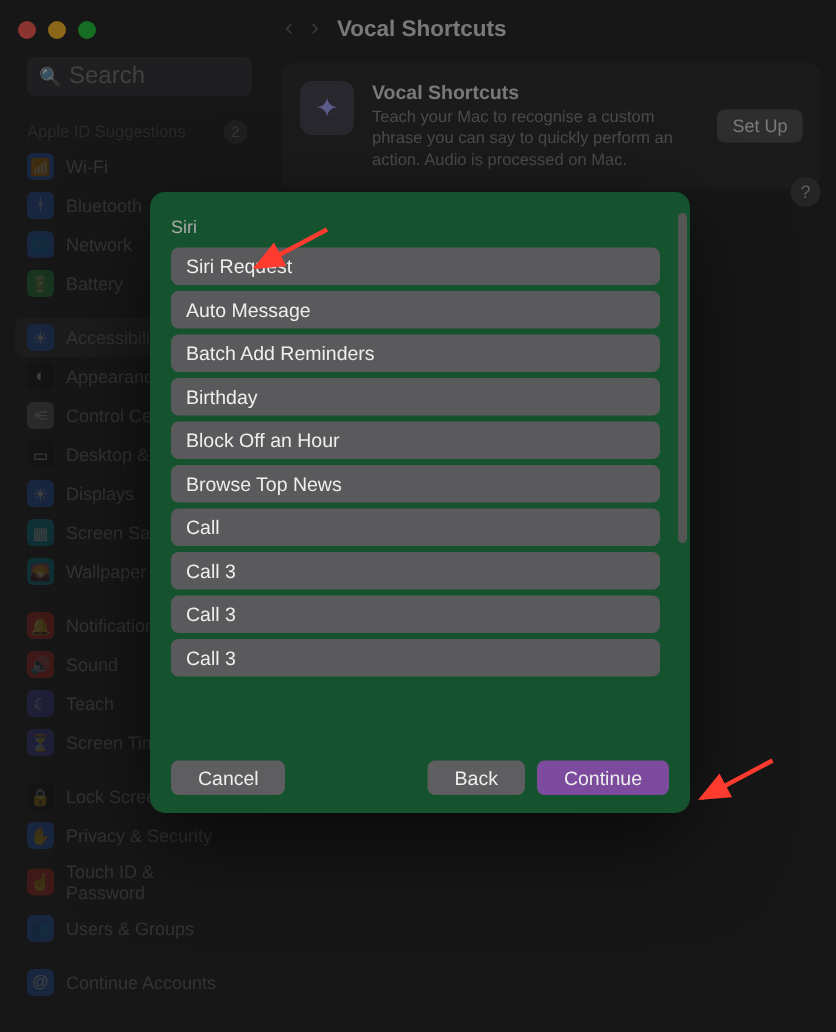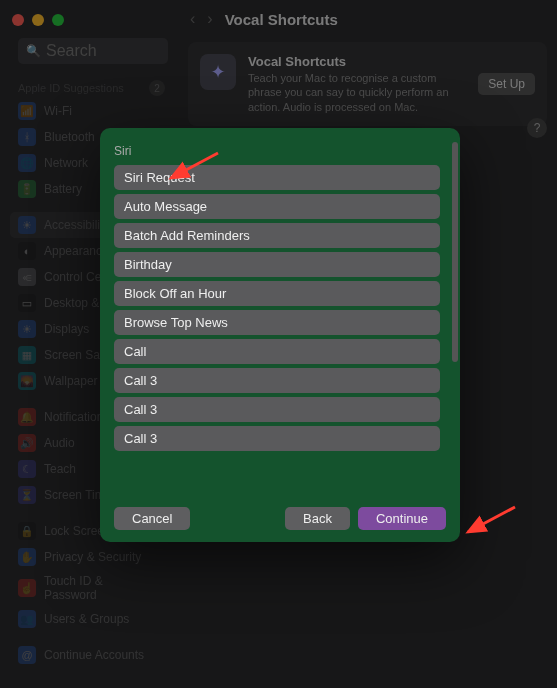--- a/index.html
+++ b/index.html
@@ -117,21 +117,21 @@
         <div class="sb-icon" style="background: rgb(6, 176, 199);">🌄</div>
         <span>Wallpaper</span>
       </div>
       <div style="height: 10px;"></div>
       <div class="sidebar-item">
         <div class="sb-icon" style="background: rgb(255, 59, 48);">🔔</div>
         <span>Notifications</span>
       </div>
       <div class="sidebar-item">
         <div class="sb-icon" style="background: rgb(255, 59, 48);">🔊</div>
-        <span>Audio</span>
+        <span>Sound</span>
       </div>
       <div class="sidebar-item">
         <div class="sb-icon" style="background: rgb(88, 86, 214);">☾</div>
         <span>Teach</span>
       </div>
       <div class="sidebar-item">
         <div class="sb-icon" style="background: rgb(88, 86, 214);">⏳</div>
         <span>Screen Time</span>
       </div>
       <div style="height: 10px;"></div>

